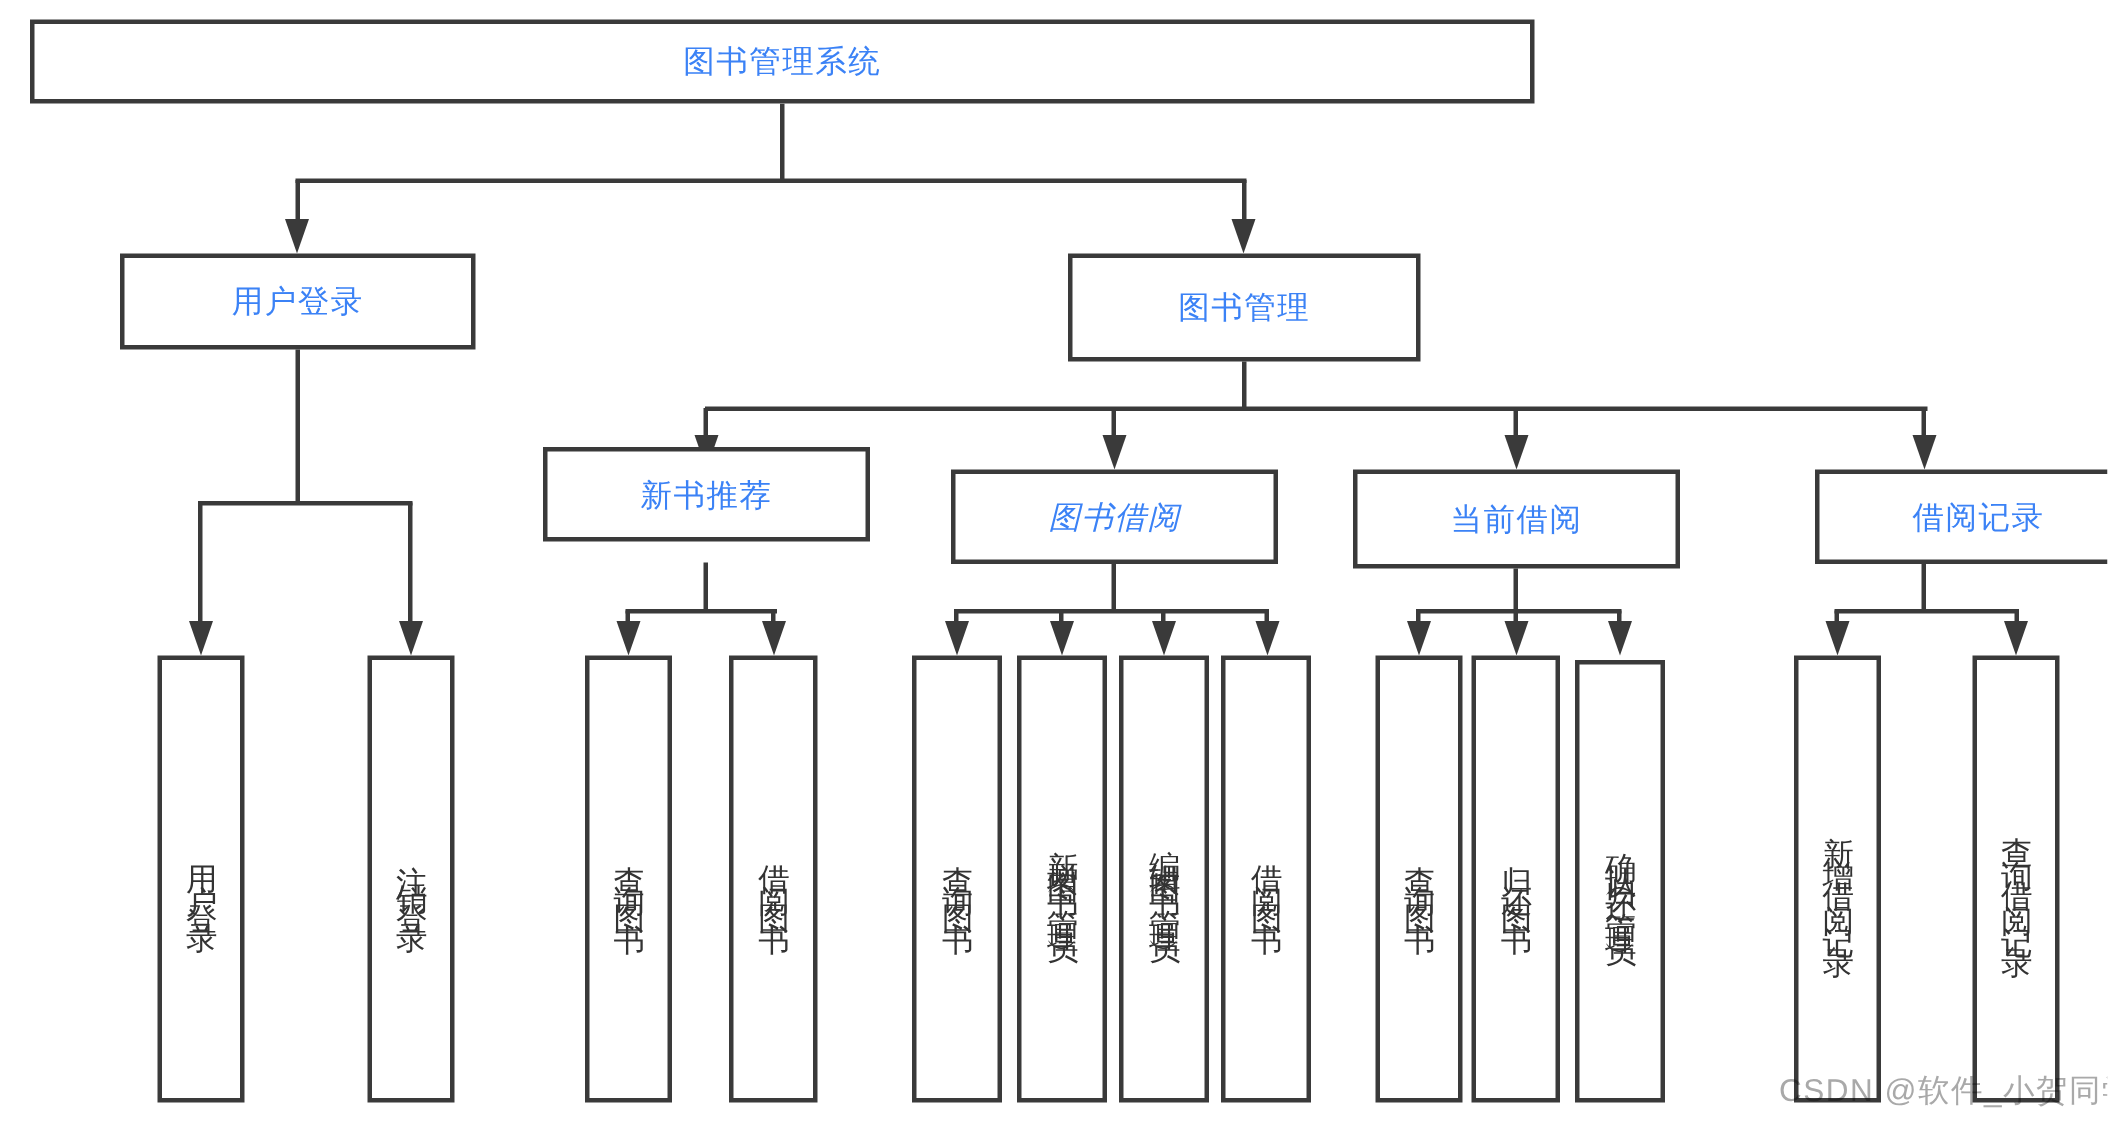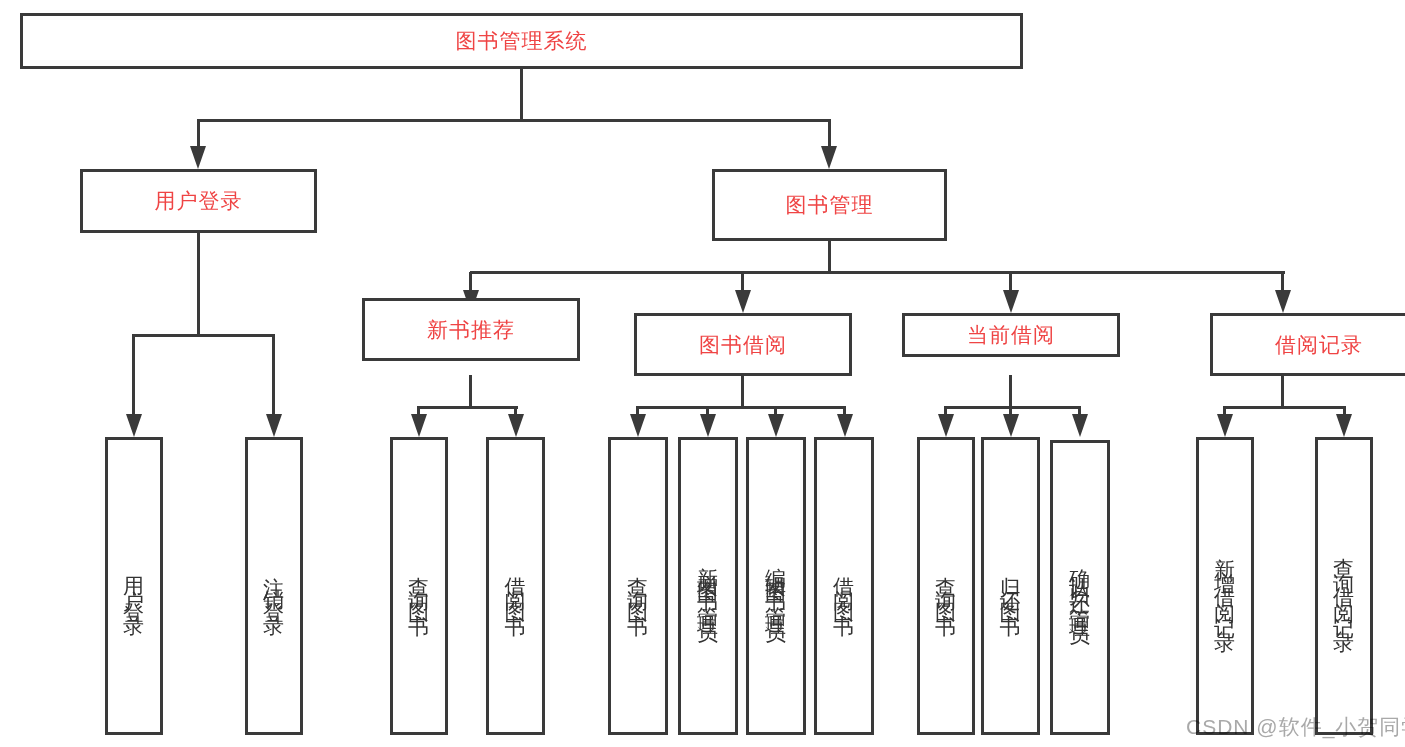--- a/index.html
+++ b/index.html
@@ -9,21 +9,21 @@
   }
   .ln{position:absolute;background:#3a3a3a;}
   .arw{
     position:absolute;width:0;height:0;
     border-left:8px solid transparent;border-right:8px solid transparent;
     border-top:23px solid #3a3a3a;
   }
   .box{
     position:absolute;box-sizing:border-box;border:3px solid #3a3a3a;background:#ffffff;
     display:flex;align-items:center;justify-content:center;
-    color:#ef4444;font-size:21px;letter-spacing:1px;
+    color:#3b82f6;font-size:21px;letter-spacing:1px;
   }
   .leaf{
     position:absolute;box-sizing:border-box;border:3px solid #3a3a3a;background:#ffffff;
     display:flex;align-items:center;justify-content:center;
   }
   .vtext{
     writing-mode:vertical-rl;text-orientation:mixed;line-height:1;
     color:#333333;font-size:21px;letter-spacing:13px;white-space:nowrap;
   }
   .vtext.mid{letter-spacing:15px;}
@@ -98,22 +98,22 @@
   <div class="arw" style="left:1072px;top:414px;"></div>
   <div class="arw" style="left:1217px;top:414px;"></div>
   <div class="arw" style="left:1336px;top:414px;"></div>
 
   <div class="box" style="left:20px;top:13px;width:1003px;height:56px;">图书管理系统</div>
 
   <div class="box" style="left:80px;top:169px;width:237px;height:64px;">用户登录</div>
   <div class="box" style="left:712px;top:169px;width:235px;height:72px;">图书管理</div>
 
   <div class="box" style="left:362px;top:298px;width:218px;height:63px;">新书推荐</div>
-  <div class="box" style="left:634px;top:313px;width:218px;height:63px;">图书借阅</div>
-  <div class="box" style="left:902px;top:313px;width:218px;height:44px;">当前借阅</div>
+  <div class="box" style="left:634px;top:313px;width:218px;height:63px;font-style:italic;">图书借阅</div>
+  <div class="box" style="left:902px;top:313px;width:218px;height:66px;">当前借阅</div>
   <div class="box" style="left:1174px;top:313px;width:218px;height:63px;margin-left:36px;">借阅记录</div>
 
   <div class="leaf" style="left:105px;top:437px;width:58px;height:298px;">
     <span class="vtext">用户登录</span>
   </div>
   <div class="leaf" style="left:245px;top:437px;width:58px;height:298px;">
     <span class="vtext">注销登录</span>
   </div>
 
   <div class="leaf" style="left:390px;top:437px;width:58px;height:298px;">

